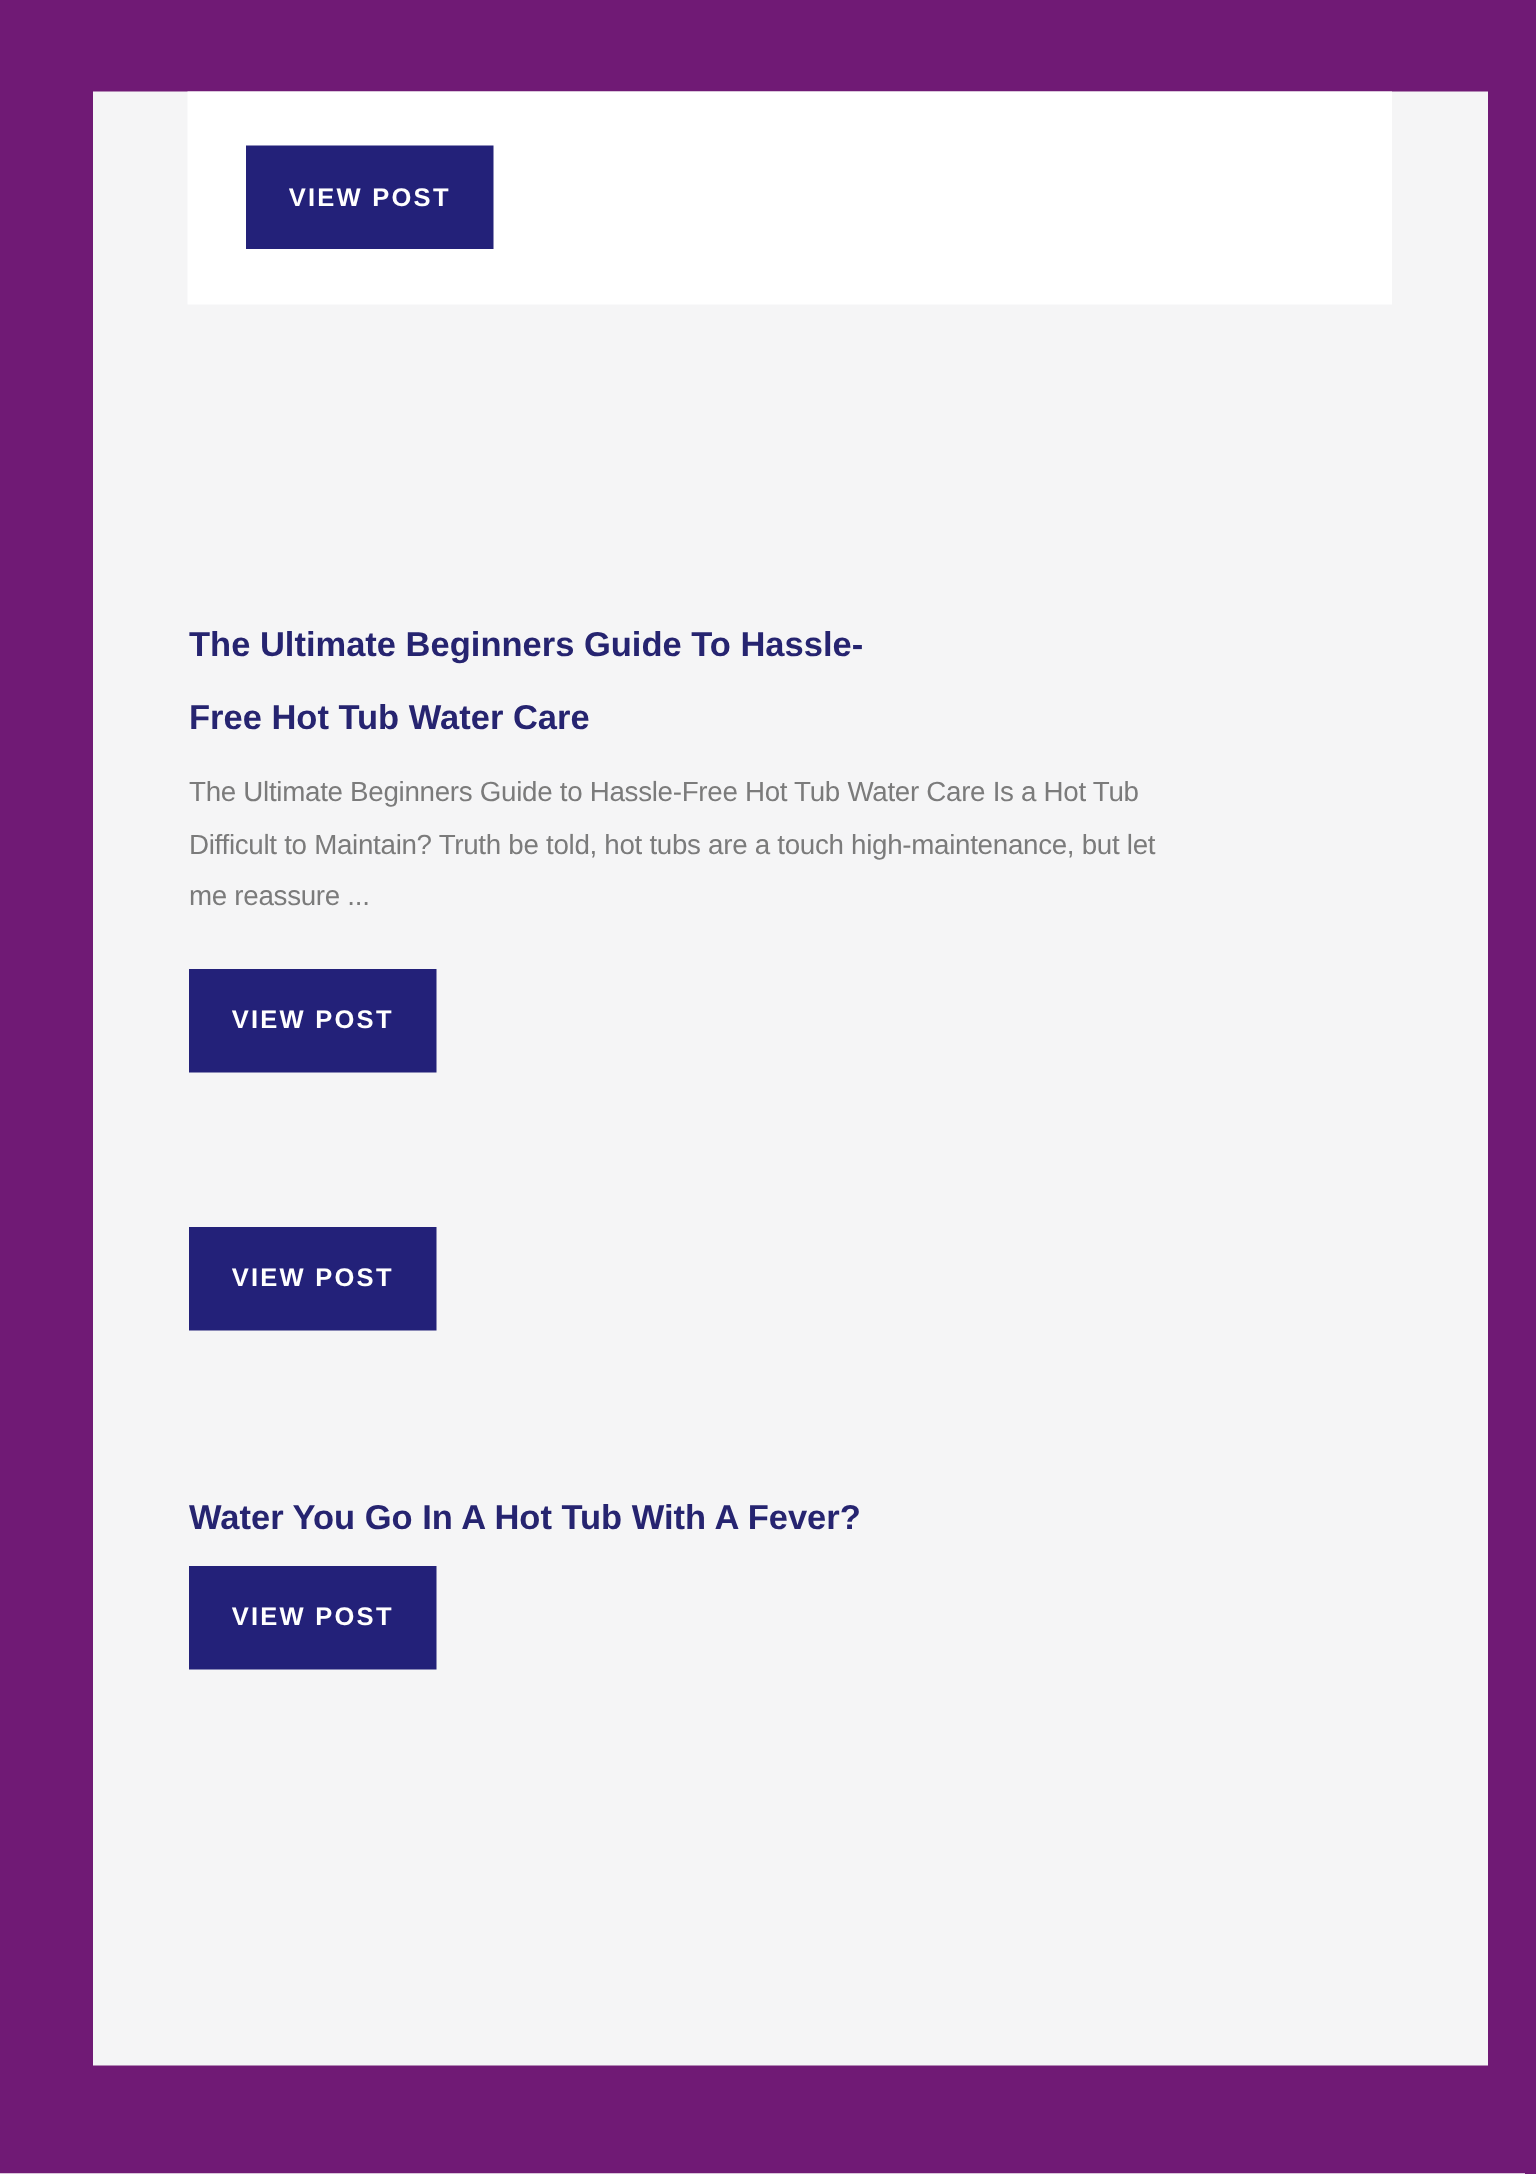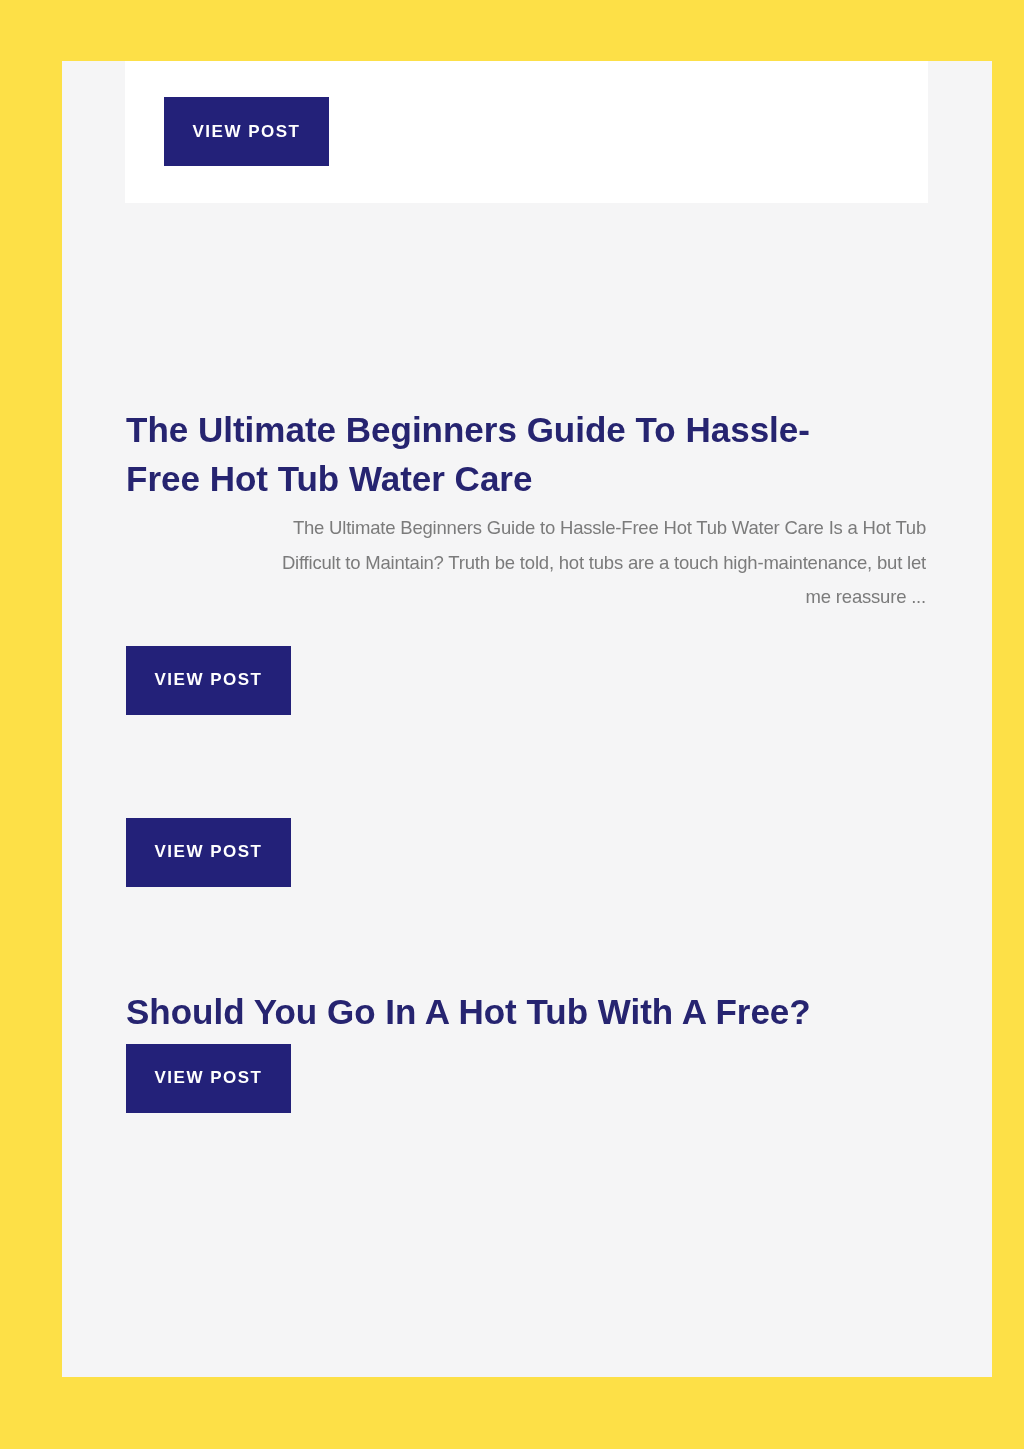--- a/index.html
+++ b/index.html
@@ -5,21 +5,21 @@
   html, body {
     margin: 0;
     padding: 0;
     background: #ffffff;
     font-family: "Liberation Sans", "DejaVu Sans", sans-serif;
   }
   .page {
     position: relative;
     width: 1024px;
     height: 1449px;
-    background: #fde047;
+    background: #701a75;
     overflow: hidden;
   }
   .gray-section {
     position: absolute;
     left: 62px;
     top: 61px;
     width: 930px;
     height: 1316px;
     background: #f5f5f6;
   }
@@ -50,35 +50,34 @@
   .posts {
     padding-left: 64px;
     width: 800px;
   }
   .post { margin: 0; }
   .post-1 { margin-top: 202px; }
   .post-2 { margin-top: 103px; }
   .post-3 { margin-top: 100px; }
   .post h2 {
     margin: 0 0 8px 0;
-    font-size: 35px;
+    font-size: 23px;
     line-height: 49px;
     font-weight: 700;
     color: #262470;
     white-space: pre;
     cursor: pointer;
   }
   .post p {
     margin: 0 0 31px 0;
     font-size: 18.5px;
     line-height: 34.5px;
     letter-spacing: -0.2px;
     color: #7b7b7b;
     white-space: pre;
-    text-align: right;
   }
 </style>
 </head>
 <body>
 
 <div class="page">
 
   <div class="gray-section">
 
     <div class="prev-card">
@@ -94,19 +93,19 @@
 Difficult to Maintain? Truth be told, hot tubs are a touch high-maintenance, but let
 me reassure ...</p>
         <button class="btn">VIEW POST</button>
       </article>
 
       <article class="post post-2">
         <button class="btn">VIEW POST</button>
       </article>
 
       <article class="post post-3">
-        <h2>Should You Go In A Hot Tub With A Free?</h2>
+        <h2>Water You Go In A Hot Tub With A Fever?</h2>
         <button class="btn">VIEW POST</button>
       </article>
 
     </div>
   </div>
 </div>
 
 </body></html>

